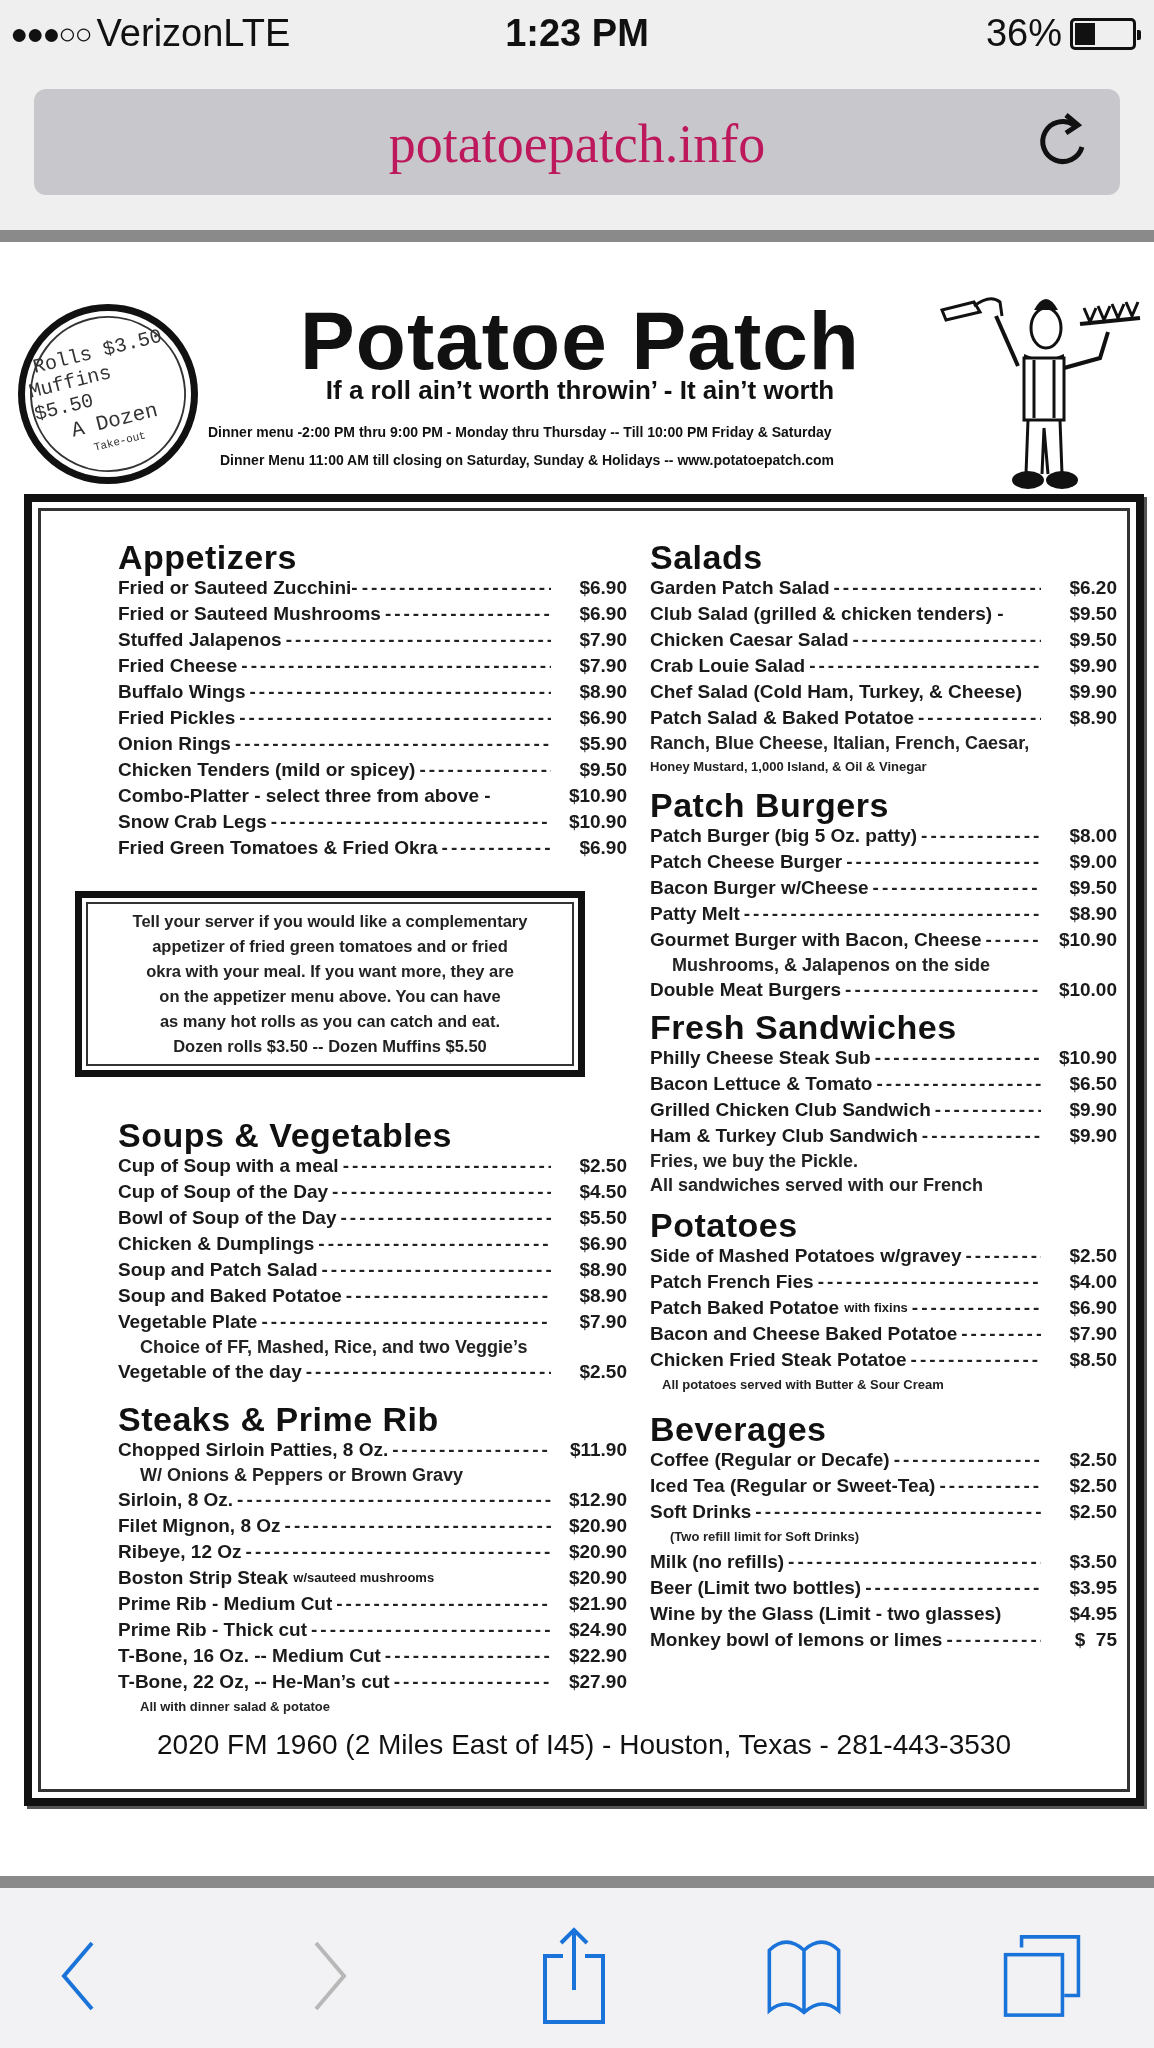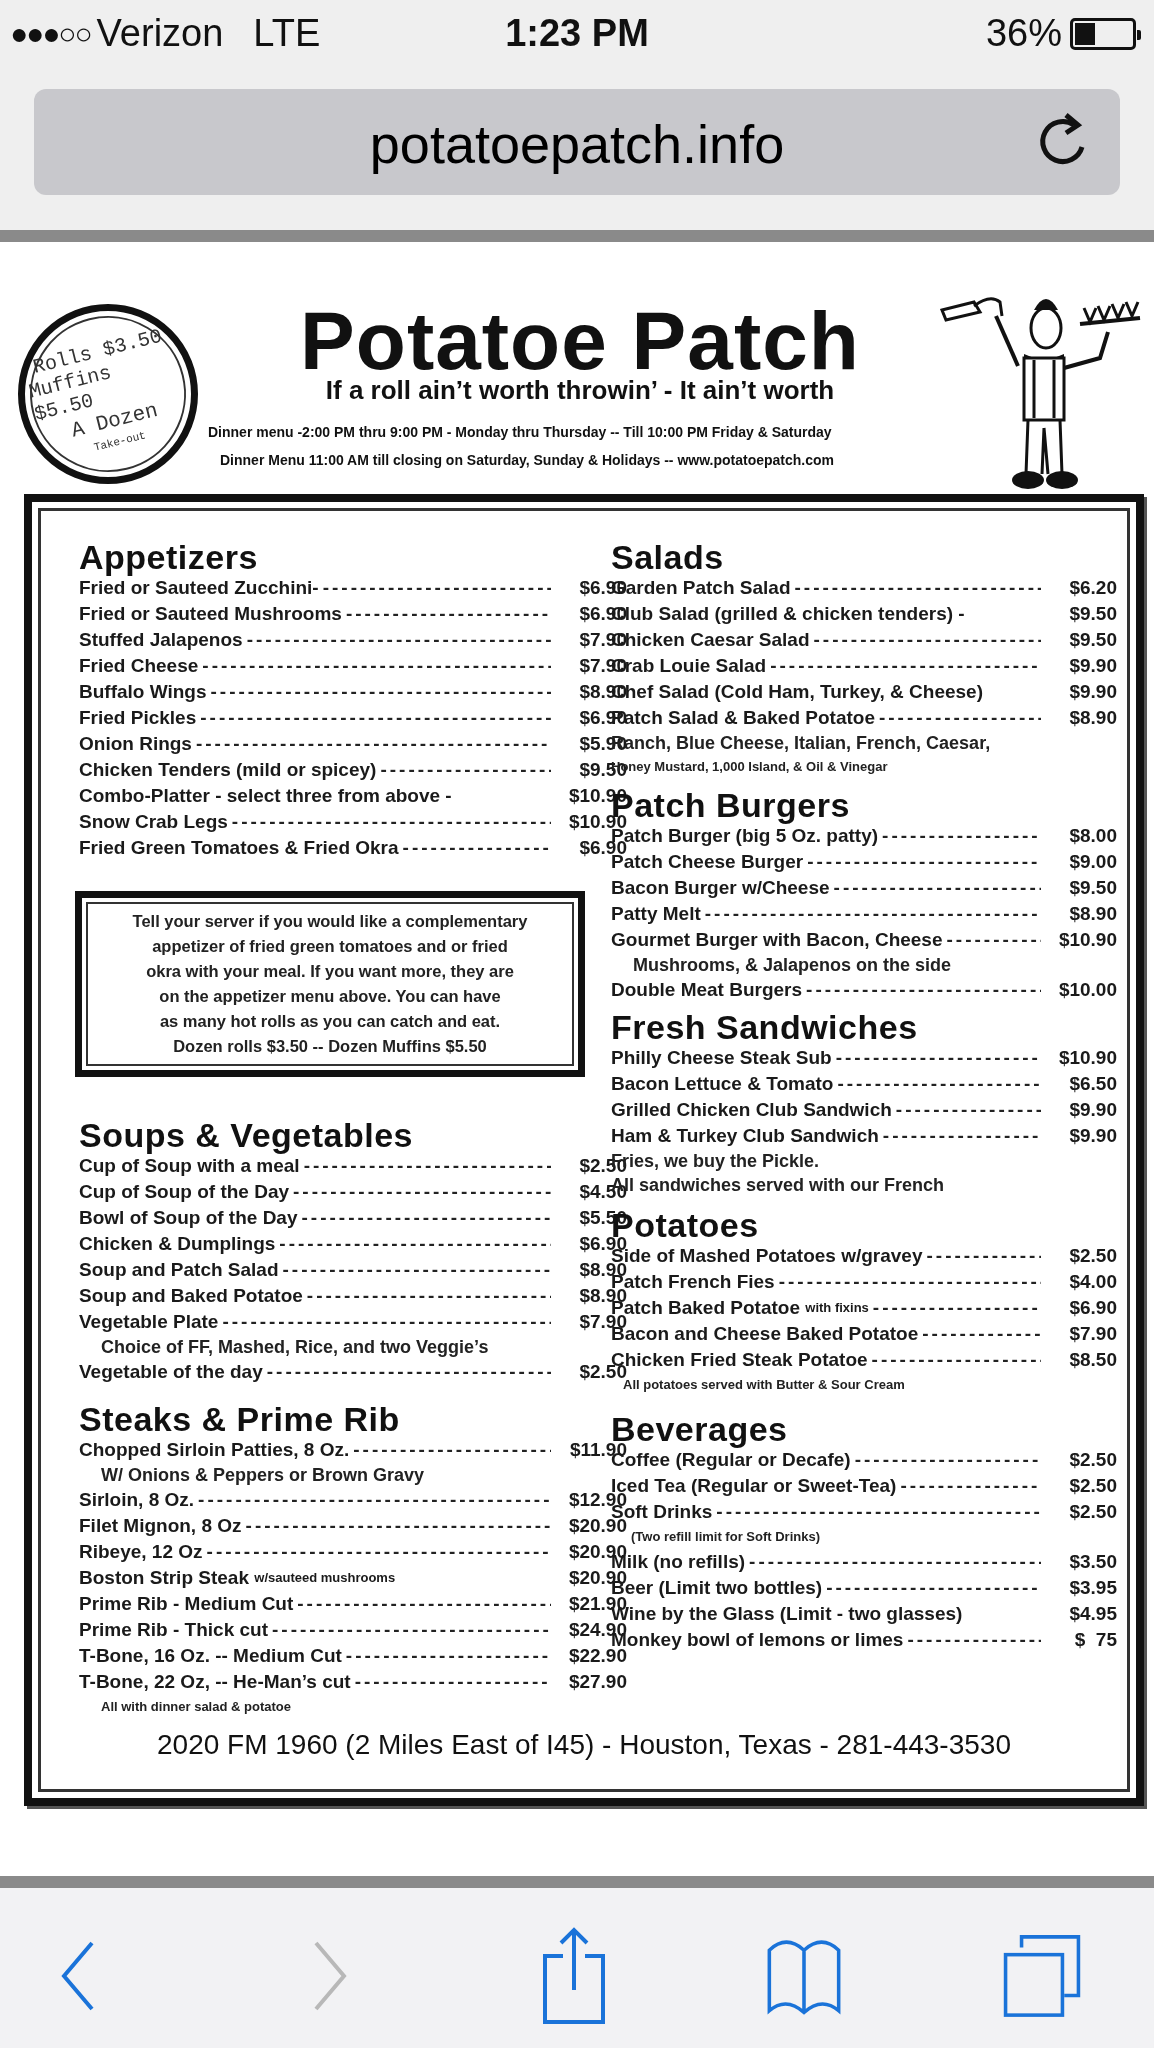--- a/index.html
+++ b/index.html
@@ -3,31 +3,31 @@
 <meta charset="utf-8">
 <style>
   * { margin:0; padding:0; box-sizing:border-box; }
   html, body { width:1154px; height:2048px; overflow:hidden; background:#fff; }
   body { font-family:"Liberation Sans", sans-serif; color:#111; position:relative; }
 
   
   .statusbar { position:absolute; left:0; top:0; width:1154px; height:75px; background:#efefef; }
   .sb-left { position:absolute; left:10px; top:12px; font-size:38px; color:#111; display:flex; align-items:center; }
   .sb-dots { letter-spacing:-2px; margin-right:6px; font-size:30px; }
-  .sb-carrier { margin-right:30px; }
+  .sb-carrier { }
   .sb-time { position:absolute; left:0; width:1154px; text-align:center; top:12px; font-size:38px; font-weight:bold; }
   .sb-right { position:absolute; right:18px; top:12px; font-size:38px; display:flex; align-items:center; }
   .battery { width:66px; height:32px; border:3px solid #111; border-radius:5px; margin-left:8px; position:relative; }
   .battery .fill { position:absolute; left:2px; top:2px; bottom:2px; width:20px; background:#111; }
   .battery:after { content:""; position:absolute; right:-8px; top:9px; width:4px; height:10px; background:#111; border-radius:0 2px 2px 0; }
 
   
   .urlarea { position:absolute; left:0; top:75px; width:1154px; height:155px; background:#efefef; }
   .urlbar { position:absolute; left:34px; top:14px; width:1086px; height:106px; background:#c8c8cc; border-radius:12px; }
-  .url-text { position:absolute; left:0; width:100%; text-align:center; top:24px; font-size:54px; color:#000000; }
+  .url-text { position:absolute; left:0; width:100%; text-align:center; top:24px; font-size:54px; color:#be185d;font-family:Liberation Serif, serif; }
   .reload { position:absolute; right:26px; top:22px; width:58px; height:60px; }
   .sep-top { position:absolute; left:0; top:230px; width:1154px; height:12px; background:#8a8a8a; }
 
   
   .page { position:absolute; left:0; top:242px; width:1154px; height:1640px; background:#fff; }
 
   .stamp { position:absolute; left:18px; top:62px; width:180px; height:180px; border:7px solid #111; border-radius:50%; }
   .stamp-inner { position:absolute; inset:5px; border:2px solid #333; border-radius:50%; display:flex; flex-direction:column; align-items:center; justify-content:center; transform:rotate(-14deg); font-family:"Liberation Mono", monospace; color:#333; }
   .stamp-inner .l1, .stamp-inner .l2 { font-size:20px; }
   .stamp-inner .l3 { font-size:21px; margin-top:2px; }
@@ -40,21 +40,21 @@
 
   .mascot { position:absolute; left:930px; top:46px; width:214px; height:206px; }
 
   .menu-outer { position:absolute; left:24px; top:252px; width:1120px; height:1312px; border:8px solid #111; box-shadow:3px 3px 0 #555; }
   .menu-inner { position:absolute; left:6px; top:6px; right:6px; bottom:6px; border:3px solid #333; }
 
   .col { position:absolute; }
   .col-left { left:38px; top:28px; width:548px; }
   .col-right { left:570px; top:28px; width:506px; }
 
-  .section { margin-bottom:0; }
+  .section { margin-bottom:0;margin-left:39px; }
   .sec-title { font-size:34px; font-weight:bold; line-height:36px; letter-spacing:0.5px; }
   .row { display:flex; font-size:19px; font-weight:bold; line-height:26px; color:#1a1a1a; white-space:nowrap; }
   .row .name { flex:0 0 auto; }
   .row .dots { flex:1 1 auto; overflow:hidden; padding:0 4px; letter-spacing:3px; color:#222; }
   .row .price { flex:0 0 76px; text-align:right; }
   .note { font-size:18px; font-weight:bold; line-height:24px; color:#222; }
   .note.indent { padding-left:22px; }
   .small { font-size:13px; }
 
   .promo { position:absolute; left:34px; top:380px; width:510px; height:186px; border:7px solid #111; }

